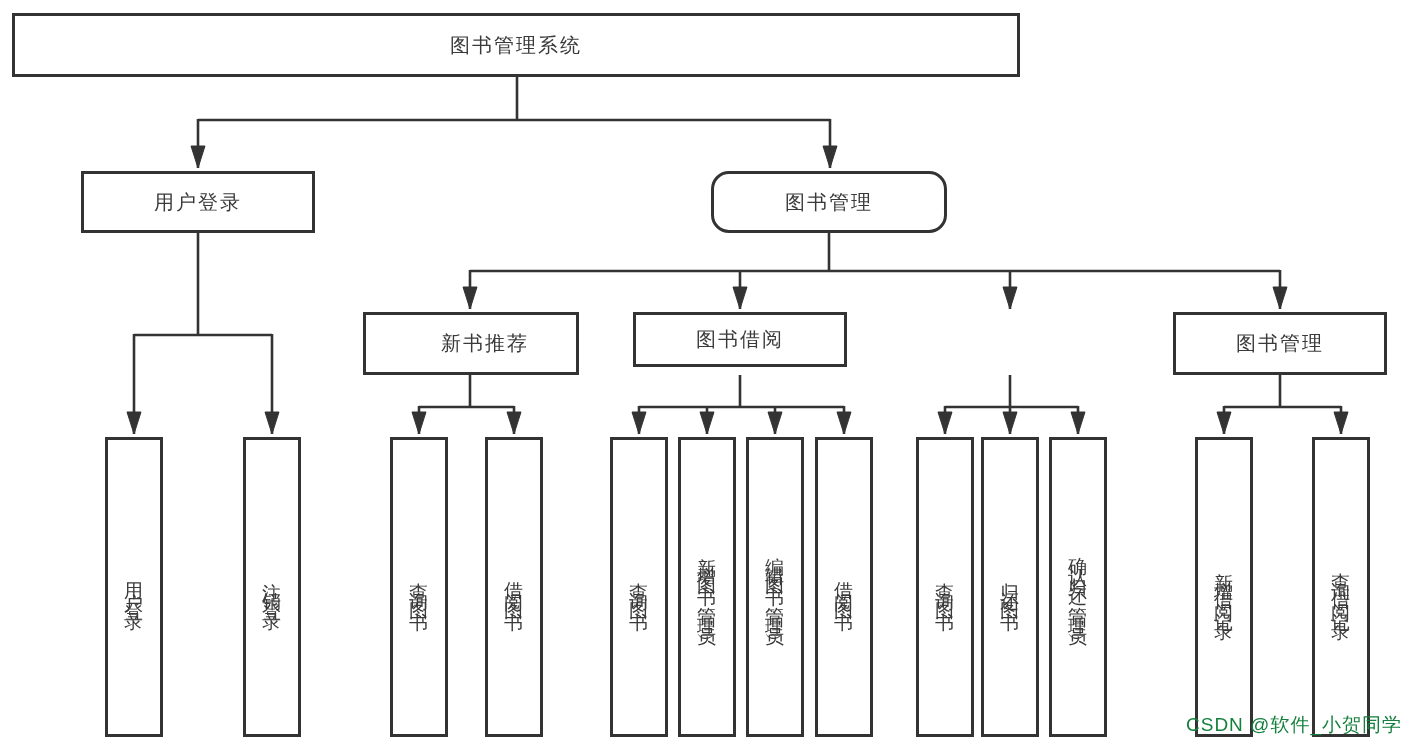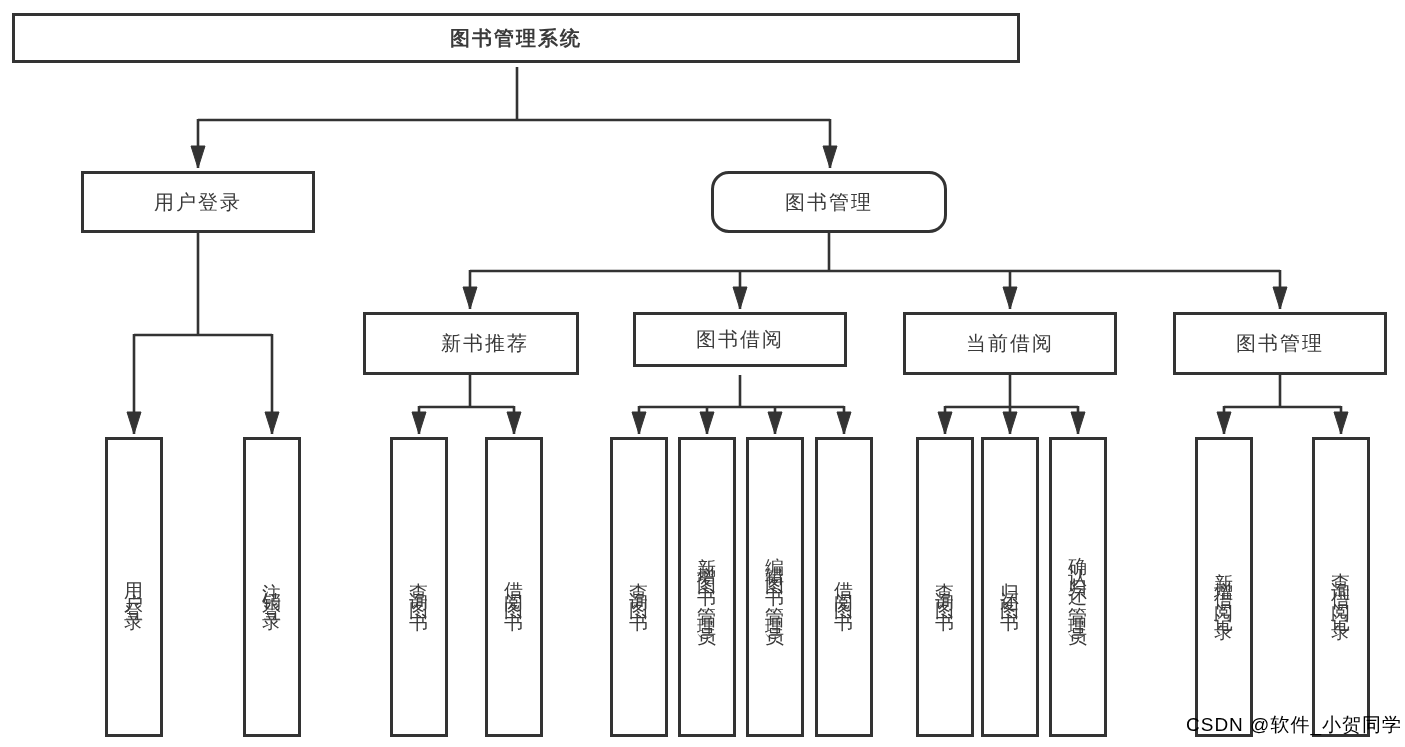--- a/index.html
+++ b/index.html
@@ -46,21 +46,21 @@
     font-size: 19px;
     line-height: 1;
     letter-spacing: 10px;
     white-space: nowrap;
   }
   .watermark {
     position: absolute;
     left: 1186px;
     top: 712px;
     font-size: 19px;
-    color: #000000;
+    color: #15803d;
     letter-spacing: 1px;
     white-space: nowrap;
     z-index: 5;
   }
 </style>
 </head>
 <body>
 
 <div id="canvas">
 
@@ -119,39 +119,36 @@
     </g>
 
     <g stroke="#333333" stroke-width="2.6" fill="none">
       <line x1="1280" y1="375" x2="1280" y2="407"></line>
       <line x1="1224" y1="407" x2="1341" y2="407"></line>
       <line x1="1224" y1="406" x2="1224" y2="434" marker-end="url(#arrowhead)"></line>
       <line x1="1341" y1="406" x2="1341" y2="434" marker-end="url(#arrowhead)"></line>
     </g>
   </svg>
 
-  <div class="hbox" style="left:12px; top:13px; width:1008px; height:50px;font-weight:bold;">
+  <div class="hbox" style="left:12px; top:13px; width:1008px; height:64px;">
     <span>图书管理系统</span>
   </div>
 
   <div class="hbox" style="left:81px; top:171px; width:234px; height:62px;">
     <span>用户登录</span>
   </div>
   <div class="hbox" style="left:711px; top:171px; width:236px; height:62px;border-radius:18px;">
     <span>图书管理</span>
   </div>
 
   <div class="hbox" style="left:363px; top:312px; width:216px; height:63px;padding-left:28px;">
     <span>新书推荐</span>
   </div>
   <div class="hbox" style="left:633px; top:312px; width:214px; height:55px;">
     <span>图书借阅</span>
-  </div>
-  <div class="hbox" style="left:903px; top:312px; width:214px; height:63px;">
-    <span>当前借阅</span>
   </div>
   <div class="hbox" style="left:1173px; top:312px; width:214px; height:63px;">
     <span>图书管理</span>
   </div>
 
   <div class="vbox" style="left:105px;">
     <span class="vlabel">用户登录</span>
   </div>
   <div class="vbox" style="left:243px;">
     <span class="vlabel">注销登录</span>

